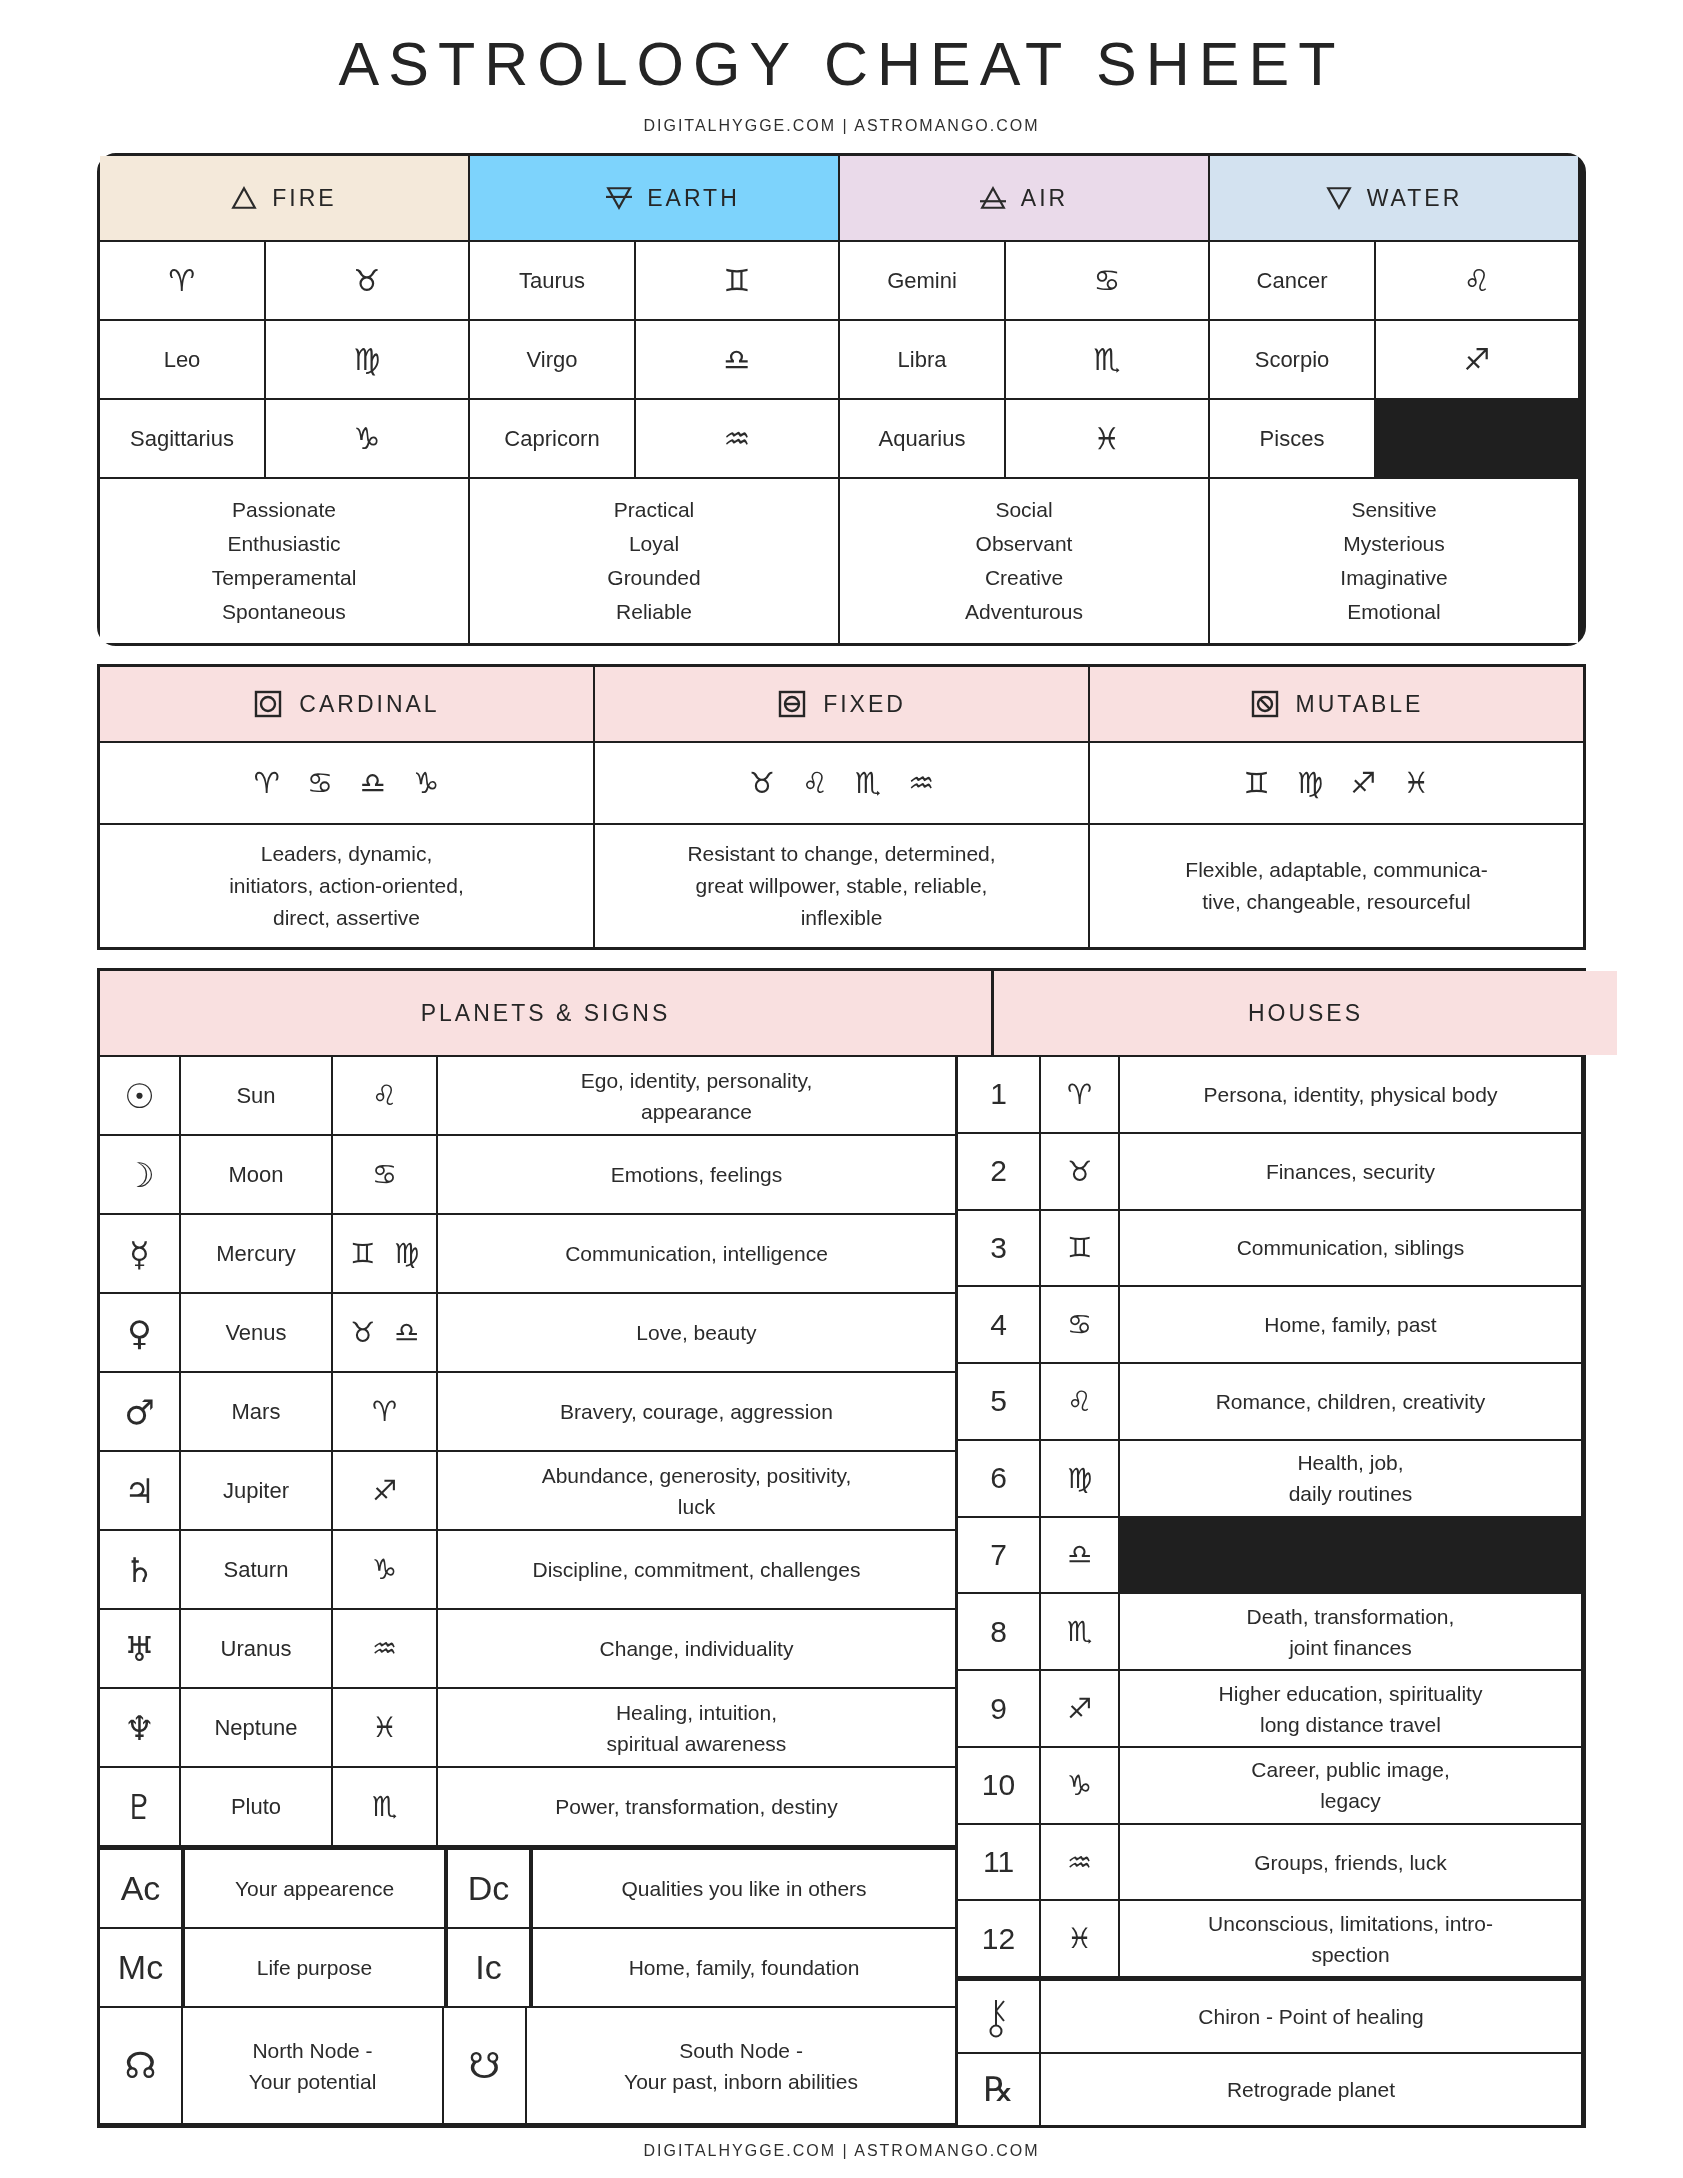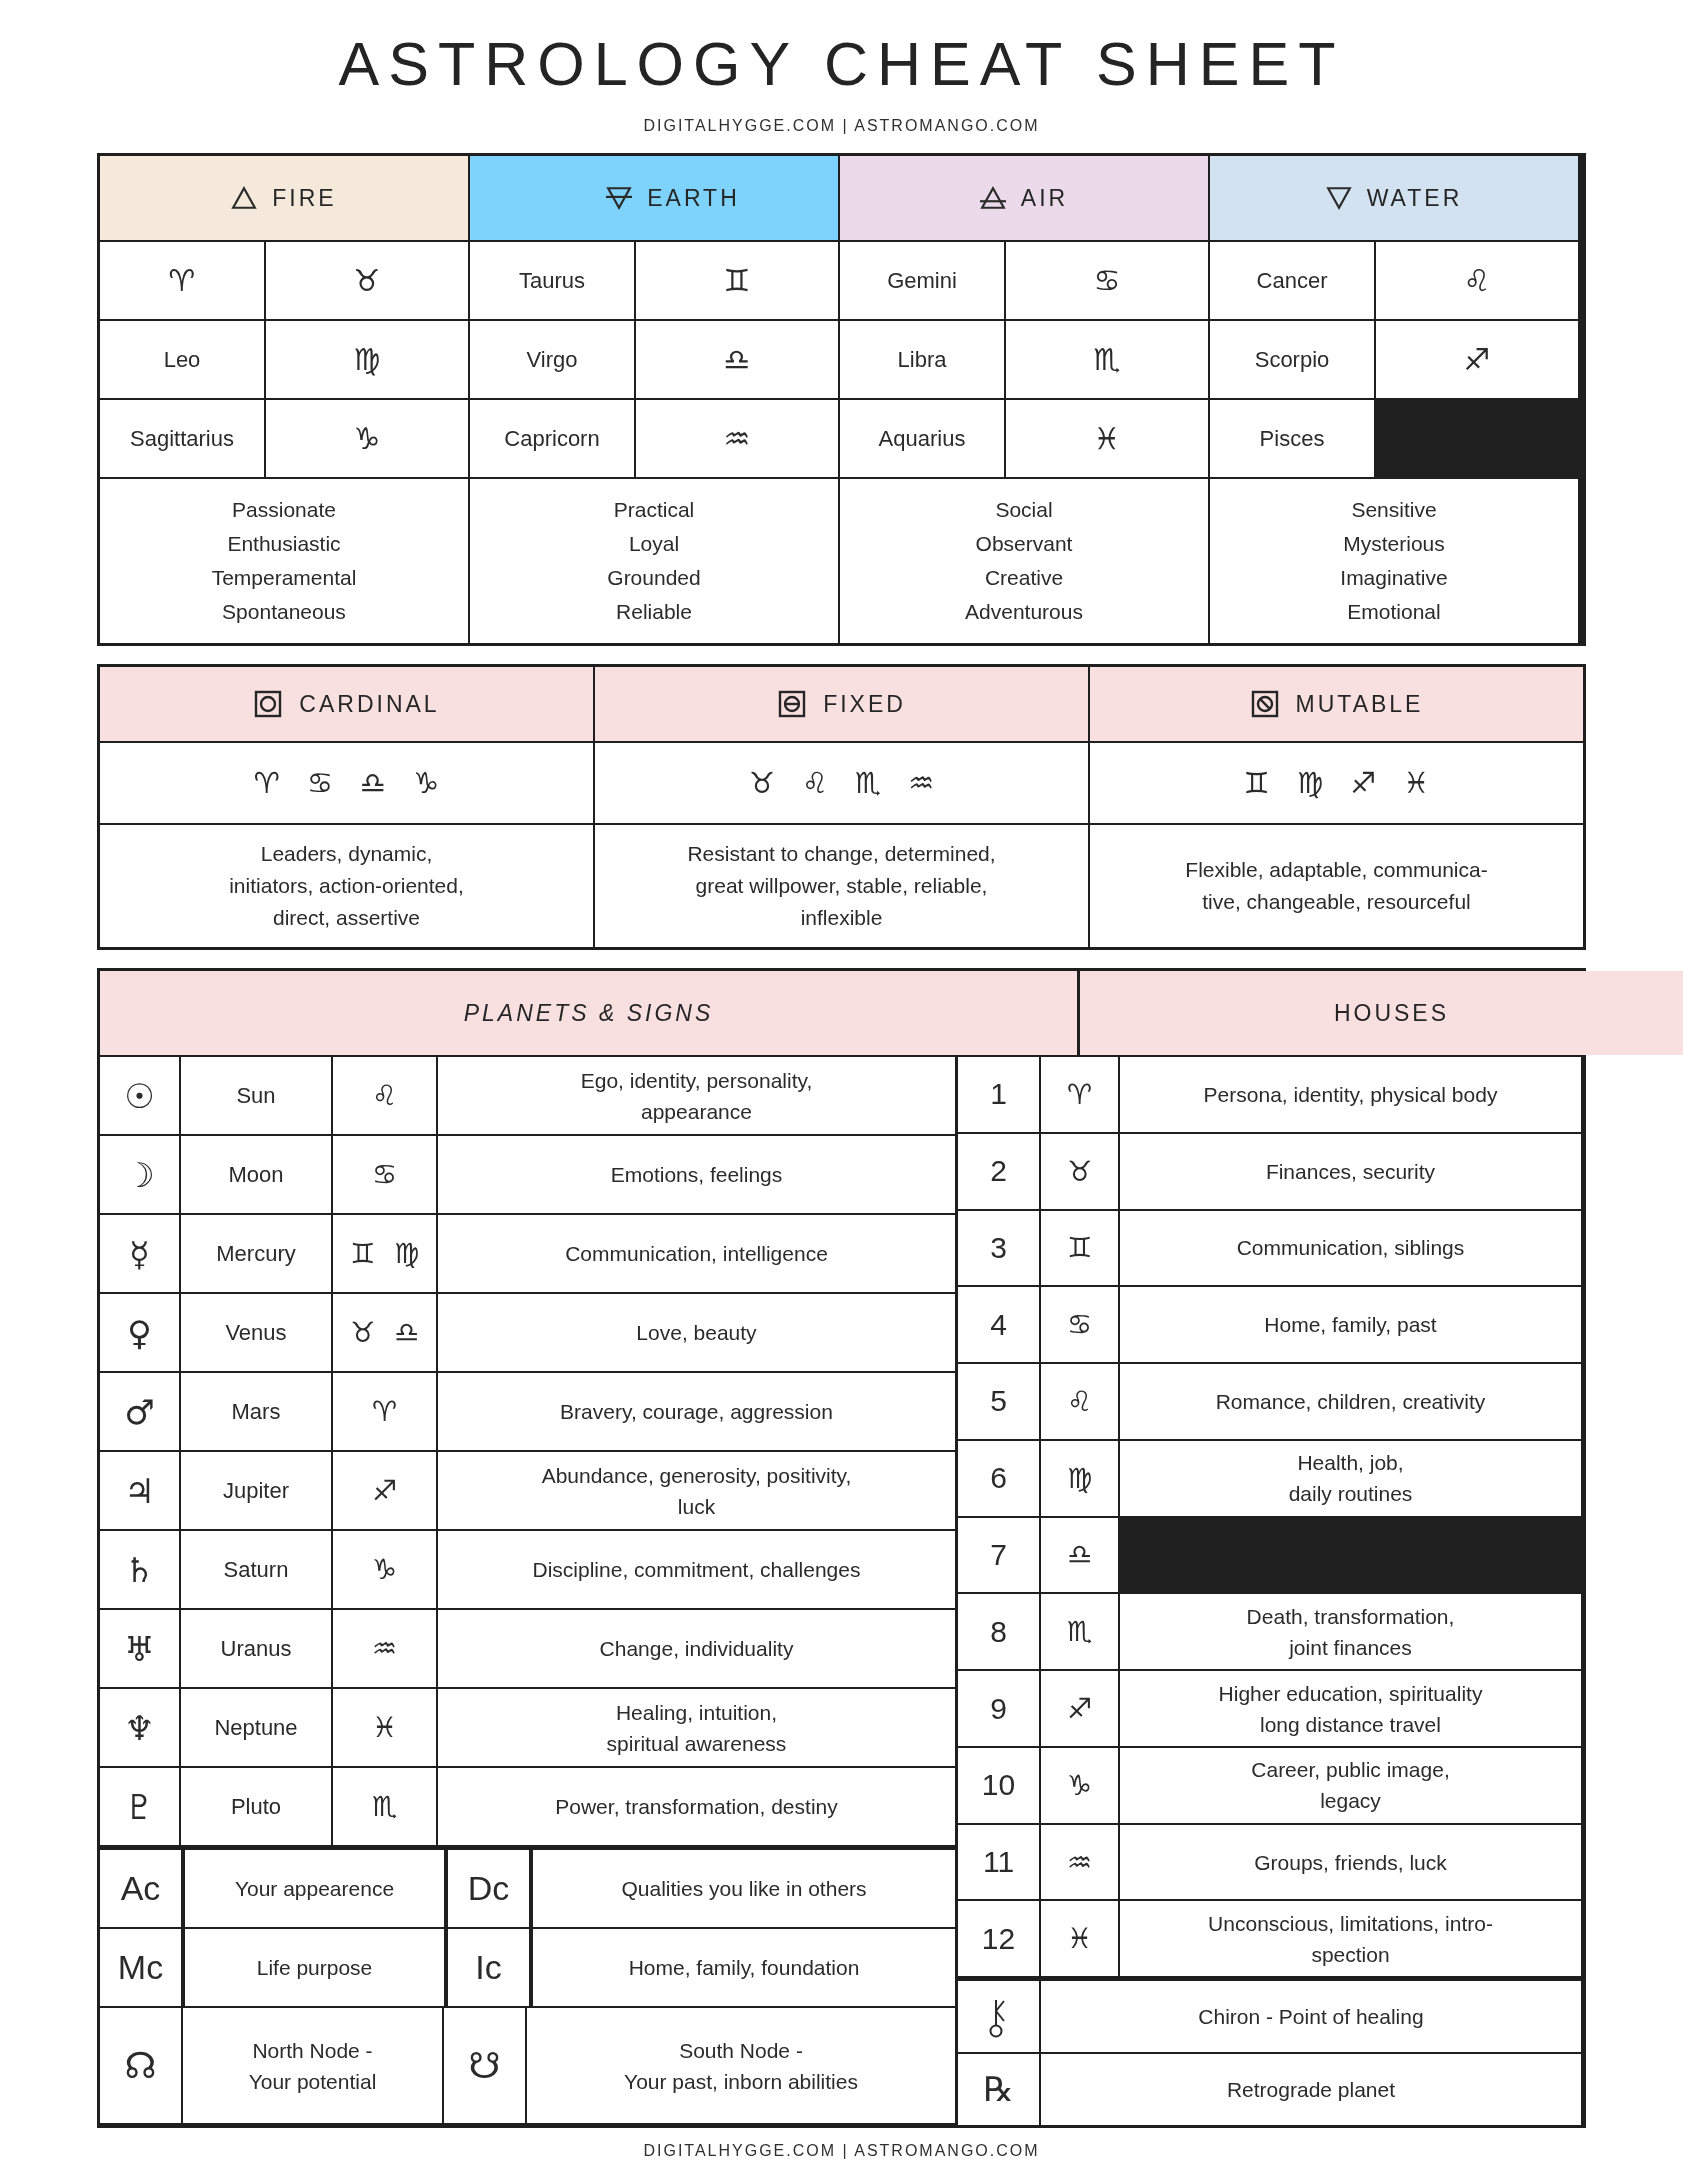--- a/index.html
+++ b/index.html
@@ -19,39 +19,39 @@
   .g30{font-size:30px;}
   .g28{font-size:28px;}
   .g34{font-size:34px;}
   .g36{font-size:36px;}
   .gs{word-spacing:18px;}
   .gs2{word-spacing:10px;}
 
   
   .t1{display:grid;gap:2px;
       grid-template-columns:164px 202px 164px 202px 164px 202px 164px 202px;
-      grid-template-rows:84px 77px 77px 77px 164px;}
+      grid-template-rows:84px 77px 77px 77px 164px;border-radius:19px;}
   .span2{grid-column:span 2;}
   .eh{font-size:23px;letter-spacing:3px;gap:15px;color:#262626;}
   .fire{background:#f4e9da;}
   .earth{background:#7dd3fc;padding-left:38px;}
   .air{background:#eadaea;}
   .water{background:#d3e2f0;}
   .traits{font-size:21px;line-height:34px;}
 
   
   .t2{display:grid;gap:2px;grid-template-columns:1fr 1fr 1fr;grid-template-rows:74px 80px 122px;}
   .t2 .desc{font-size:21px;line-height:32px;}
   .g29{font-size:29px;}
 
   
   .t3{display:flex;flex-direction:column;gap:2px;}
   .t3-head{display:flex;gap:3px;height:84px;}
   .t3-head .hd{flex:none;}
-  .w-left{width:977px;font-style:italic;}
+  .w-left{width:891px;}
   .w-right{width:623px;}
   .t3-body{display:flex;gap:3px;height:1068px;}
   .t3-left{width:855px;display:flex;flex-direction:column;gap:2px;background:#1f1f1f;}
   .t3-right{width:623px;display:flex;flex-direction:column;gap:2px;background:#1f1f1f;}
   .p-row{height:77px;display:grid;gap:2px;grid-template-columns:79px 150px 103px 1fr;background:#1f1f1f;}
   .a-row{height:77px;display:grid;gap:4px;grid-template-columns:81px 259px 81px 1fr;background:#1f1f1f;}
   .nn-row{height:115px;display:grid;gap:2px;grid-template-columns:81px 259px 81px 1fr;background:#1f1f1f;}
   .h-row{height:77px;display:grid;gap:2px;grid-template-columns:81px 77px 1fr;background:#1f1f1f;}
   .x-row{height:73px;display:grid;gap:2px;grid-template-columns:81px 1fr;background:#1f1f1f;}
   .sep{height:1px;background:#1f1f1f;}

